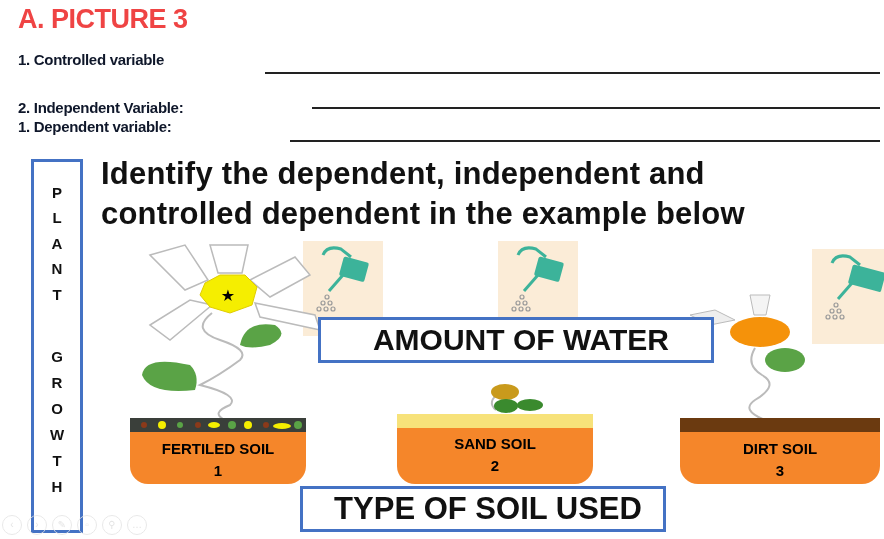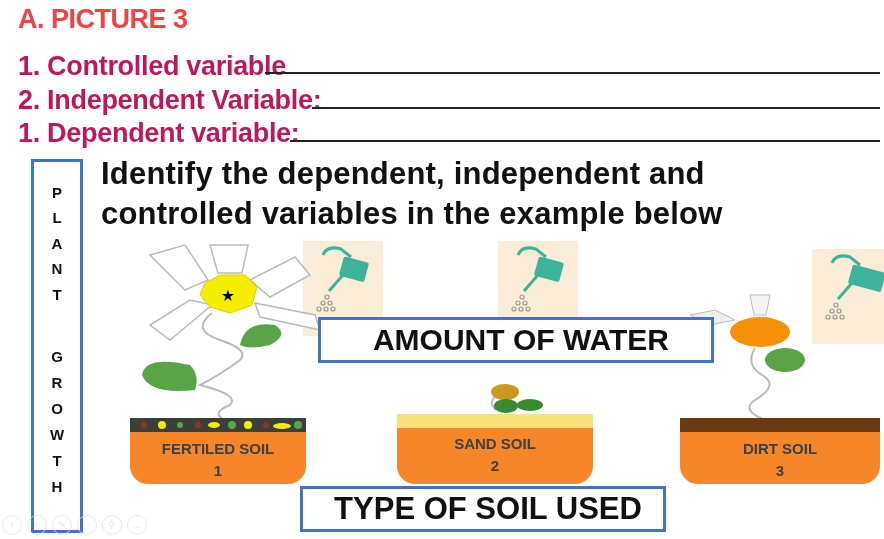--- a/index.html
+++ b/index.html
@@ -1,39 +1,39 @@
 <!DOCTYPE html>
 <html><head>
 <meta charset="utf-8">
 <style>
   html,body{margin:0;padding:0;background:#fff;}
   body{width:884px;height:539px;position:relative;overflow:hidden;font-family:"Liberation Sans","DejaVu Sans",sans-serif;}
   .abs{position:absolute;}
   .title{left:18px;top:4px;color:#ef4444;font-size:27px;font-weight:bold;letter-spacing:-0.5px;}
-  .q{left:18px;font-size:27px;font-weight:bold;color:#be185d;white-space:nowrap;letter-spacing:-0.3px;}
+  .q{left:18px;font-size:15px;font-weight:bold;color:#0f172a;white-space:nowrap;letter-spacing:-0.3px;}
   .blank{position:absolute;height:0;border-bottom:2px solid #222;}
   .vbox{left:31px;top:159px;width:52px;height:374px;border:3px solid #4472c4;box-sizing:border-box;}
   .vletter{position:absolute;left:0;width:46px;text-align:center;font-weight:bold;font-size:15px;color:#111;}
   .instr{left:101px;top:154px;font-size:31px;font-weight:bold;color:#111;line-height:40px;letter-spacing:0.2px;}
   .labelbox{border:3px solid #4472c4;background:#fff;box-sizing:border-box;font-weight:bold;color:#111;text-align:center;padding-left:10px;}
   .can{background:#fbecd7;}
-  .pot{background:#f5862a;border-radius:0 0 18px 18px;box-sizing:border-box;text-align:center;font-weight:bold;color:#404040;font-size:15px;line-height:22px;}
+  .pot{background:#f5862a;border-radius:0 0 18px 18px;box-sizing:border-box;text-align:center;font-weight:bold;color:#000000;font-size:15px;line-height:22px;}
   .controls span{display:inline-block;width:18px;height:18px;border:1.5px solid #e3e3e3;border-radius:50%;margin-right:5px;color:#ddd;font-size:10px;text-align:center;line-height:18px;}
 </style>
 </head>
 <body>
 
 <div class="abs title">A. PICTURE 3</div>
 
 <div class="abs q" style="top:51px;">
   <span>1. Controlled variable</span>
 </div>
 <div class="blank" style="left:265px;top:72px;width:615px;"></div>
 
-<div class="abs q" style="top:85px;text-align:right;">
+<div class="abs q" style="top:99px;text-align:right;">
   <span>2. Independent Variable:</span>
 </div>
 <div class="blank" style="left:312px;top:107px;width:568px;"></div>
 
 <div class="abs q" style="top:118px;">
   <span>1. Dependent variable:</span>
 </div>
 <div class="blank" style="left:290px;top:140px;width:590px;"></div>
 
 <div class="abs vbox">
@@ -45,21 +45,21 @@
   <div class="vletter" style="top:186px;">G</div>
   <div class="vletter" style="top:212px;">R</div>
   <div class="vletter" style="top:238px;">O</div>
   <div class="vletter" style="top:264px;">W</div>
   <div class="vletter" style="top:290px;">T</div>
   <div class="vletter" style="top:316px;">H</div>
 </div>
 
 <div class="abs instr">
   <div>Identify the dependent, independent and</div>
-  <div>controlled variables in the example below</div>
+  <div>controlled dependent in the example below</div>
 </div>
 
 <div class="abs can" style="left:303px;top:241px;width:80px;height:95px;">
   <svg width="80" height="95" viewBox="0 0 80 95">
     <path d="M20 14 Q24 4 38 8 L48 16" fill="none" stroke="#3cb39a" stroke-width="3"></path>
     <rect x="38" y="18" width="26" height="20" rx="2" fill="#3cb39a" transform="rotate(15 50 28)"></rect>
     <line x1="40" y1="34" x2="26" y2="50" stroke="#3cb39a" stroke-width="3"></line>
     <g fill="none" stroke="#999" stroke-width="1.2">
         <circle cx="24" cy="56" r="2"></circle>
         <circle cx="20" cy="62" r="2"></circle>

